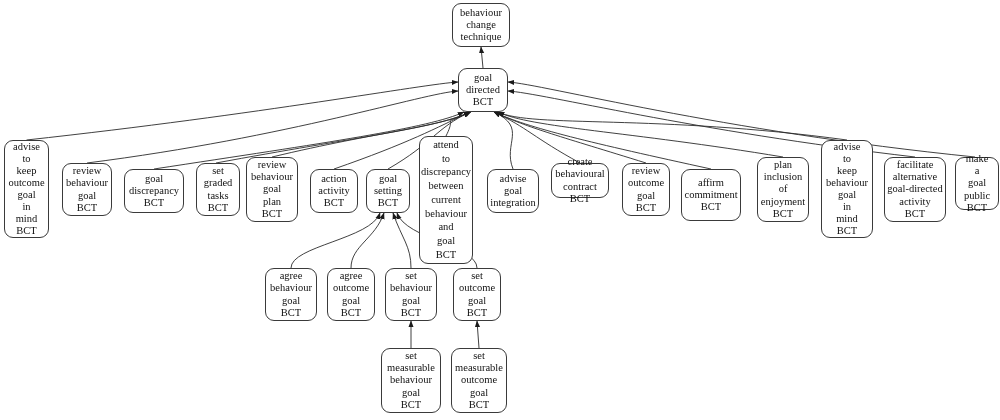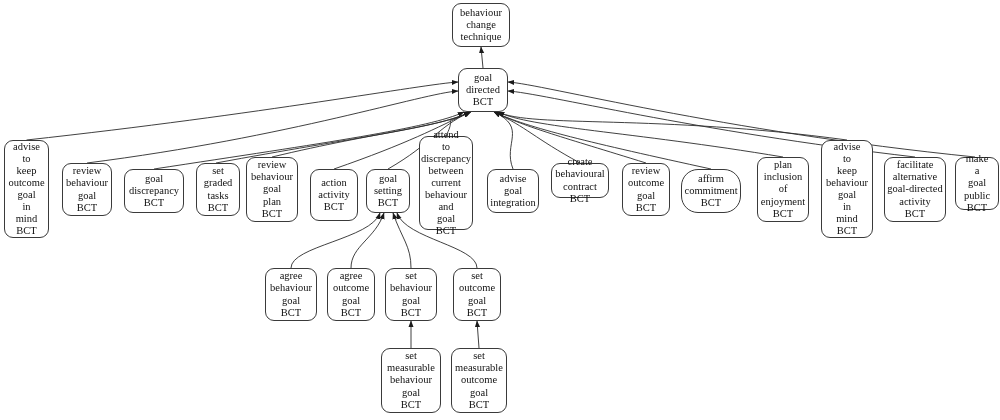--- a/index.html
+++ b/index.html
@@ -103,31 +103,31 @@
       <span class="ln">tasks</span>
       <span class="ln">BCT</span>
     </div>
     <div class="node" style="left: 246px; top: 157px; width: 52px; height: 65px;">
       <span class="ln">review</span>
       <span class="ln">behaviour</span>
       <span class="ln">goal</span>
       <span class="ln">plan</span>
       <span class="ln">BCT</span>
     </div>
-    <div class="node" style="left: 310px; top: 169px; width: 48px; height: 52px;">
+    <div class="node" style="left: 310px; top: 169px; width: 48px; height: 44px;">
       <span class="ln">action</span>
       <span class="ln">activity</span>
       <span class="ln">BCT</span>
     </div>
     <div class="node" style="left: 366px; top: 169px; width: 44px; height: 44px;">
       <span class="ln">goal</span>
       <span class="ln">setting</span>
       <span class="ln">BCT</span>
     </div>
-    <div class="node" style="left: 419px; top: 136px; width: 54px; height: 94px;">
+    <div class="node" style="left: 419px; top: 136px; width: 54px; height: 128px; justify-content: space-between;">
       <span class="ln">attend</span>
       <span class="ln">to</span>
       <span class="ln">discrepancy</span>
       <span class="ln">between</span>
       <span class="ln">current</span>
       <span class="ln">behaviour</span>
       <span class="ln">and</span>
       <span class="ln">goal</span>
       <span class="ln">BCT</span>
     </div>
@@ -141,21 +141,21 @@
       <span class="ln">behavioural</span>
       <span class="ln">contract</span>
       <span class="ln">BCT</span>
     </div>
     <div class="node" style="left: 622px; top: 163px; width: 48px; height: 53px;">
       <span class="ln">review</span>
       <span class="ln">outcome</span>
       <span class="ln">goal</span>
       <span class="ln">BCT</span>
     </div>
-    <div class="node" style="left: 681px; top: 169px; width: 60px; height: 44px; border-radius: 17px;">
+    <div class="node" style="left: 681px; top: 169px; width: 60px; height: 52px;">
       <span class="ln">affirm</span>
       <span class="ln">commitment</span>
       <span class="ln">BCT</span>
     </div>
     <div class="node" style="left: 757px; top: 157px; width: 52px; height: 65px;">
       <span class="ln">plan</span>
       <span class="ln">inclusion</span>
       <span class="ln">of</span>
       <span class="ln">enjoyment</span>
       <span class="ln">BCT</span>

